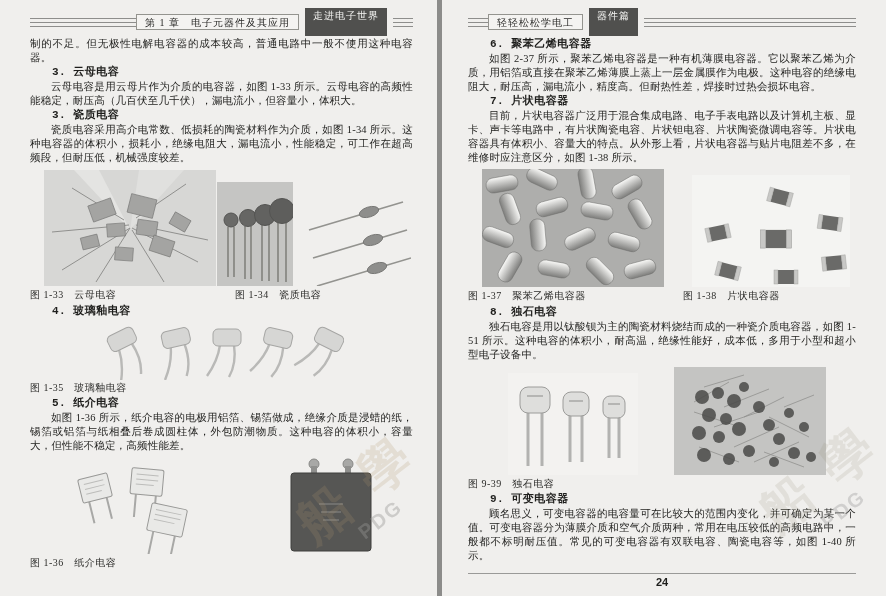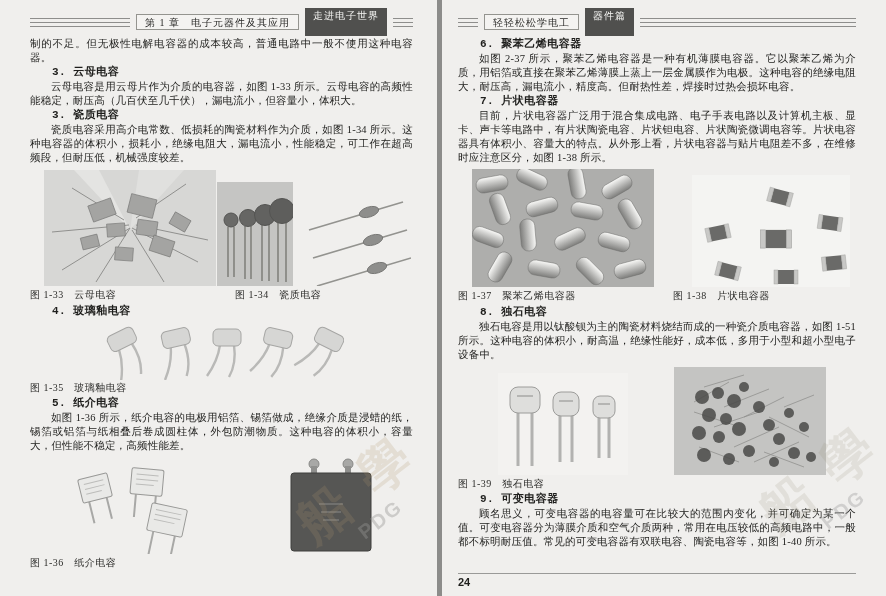--- a/index.html
+++ b/index.html
@@ -10,52 +10,52 @@
     overflow: hidden;
   }
   .spread { display: flex; width: 886px; height: 596px; background: #f0efed; }
   .page {
     position: relative; height: 596px; overflow: hidden;
     background: #f0efed; display: flex; flex-direction: column;
     color: #1e1e1c;
   }
   .page-left  { width: 437px; padding: 14px 24px 8px 30px; }
   .gutter { width: 5px; background: #8c8c8a; flex: none; }
-  .page-right { width: 444px; padding: 14px 30px 8px 16px; }
+  .page-right { width: 444px; padding: 14px 30px 8px 26px; }
 
   
   .hdr { display: flex; align-items: center; height: 16px; flex: none; margin-bottom: 7px; }
   .rule { height: 9px; background: repeating-linear-gradient(to bottom, #8e8e8c 0 1px, transparent 1px 4px); }
   .rule.grow { flex: 1; }
   .rule.stub { width: 20px; }
   .hdr-box {
     border: 1px solid #94948f; background: #f4f3f1; color: #2a2a28;
     font-size: 10px; line-height: 14px; height: 16px; padding: 1px 8px 0 8px;
-    letter-spacing: 1px; margin-left: 6px; white-space: nowrap; text-align: center;
+    letter-spacing: 1px; white-space: nowrap; text-align: center;
   }
   .hdr-badge {
     background: #50504e; color: #f5f5f3;
     font-size: 10px; line-height: 14px; height: 28px; padding: 1px 8px 0 8px;
     letter-spacing: 1px; margin: 0 6px; white-space: nowrap;
   }
 
   
   .para { font-size: 10.5px; line-height: 14px; text-align: justify; text-indent: 2em; letter-spacing: 0.2px; }
   .para.cont { text-indent: 0; }
   .sec-h { font-size: 11px; line-height: 15px; font-weight: bold; padding-left: 2em; font-family: Liberation Mono, monospace; letter-spacing: 0.5px; }
 
   
   .figrow { display: flex; align-items: flex-end; justify-content: space-between; flex: none; }
   .caprow { display: flex; flex: none; margin: 2px 0 3px 0; }
   .caption { font-size: 10px; line-height: 13px; color: #2c2c2a; letter-spacing: 0.5px; }
   .fig-center { display: flex; justify-content: center; flex: none; }
   svg { display: block; }
   .photo { background: #d9d9d7; }
   .footer-l, .footer-r { margin-top: auto; flex: none; border-top: 1px solid #9a9a98; padding-top: 2px; display: flex; align-items: center; }
-  .footer-r { justify-content: flex-start; gap: 6px; }
+  .footer-r { justify-content: center; gap: 6px; }
   .pagenum { font-size: 11px; font-weight: bold; font-family: "Liberation Sans","DejaVu Sans",sans-serif; }
 
   
   .wm {
     position: absolute; pointer-events: none; transform: rotate(-38deg);
     text-align: center; line-height: 1.05; z-index: 5;
   }
   .wm .chars { font-size: 52px; font-weight: bold; letter-spacing: 6px; display: block; }
   .wm .pdg { font-size: 20px; font-weight: bold; font-family: "Liberation Sans",sans-serif; letter-spacing: 2px; display: block; }
   .wm-left  { right: 6px; bottom: 60px; color: rgba(176,150,112,0.20); }
@@ -341,21 +341,21 @@
             <circle cx="105" cy="72" r="6"></circle>
             <circle cx="115" cy="46" r="5"></circle>
           <circle cx="120" cy="86" r="6"></circle>
             <circle cx="100" cy="95" r="5"></circle>
             <circle cx="130" cy="60" r="5"></circle>
           <circle cx="137" cy="90" r="5"></circle>
             <circle cx="70" cy="20" r="5"></circle>
         </g>
       </svg>
     </div>
-    <div class="caption" style="margin:2px 0 2px 0;">图 1-39　独石电容</div>
+    <div class="caption" style="margin:2px 0 2px 0;">图 9-39　独石电容</div>
 
     <p class="sec-h">9. 可变电容器</p>
     <p class="para">顾名思义，可变电容器的电容量可在比较大的范围内变化，并可确定为某一个值。可变电容器分为薄膜介质和空气介质两种，常用在电压较低的高频电路中，一般都不标明耐压值。常见的可变电容器有双联电容、陶瓷电容等，如图 1-40 所示。</p>
 
     <div class="footer-r">
       <span class="pagenum">24</span>
     </div>
 
     <div class="wm wm-right">
       <span class="chars">船 學</span>

